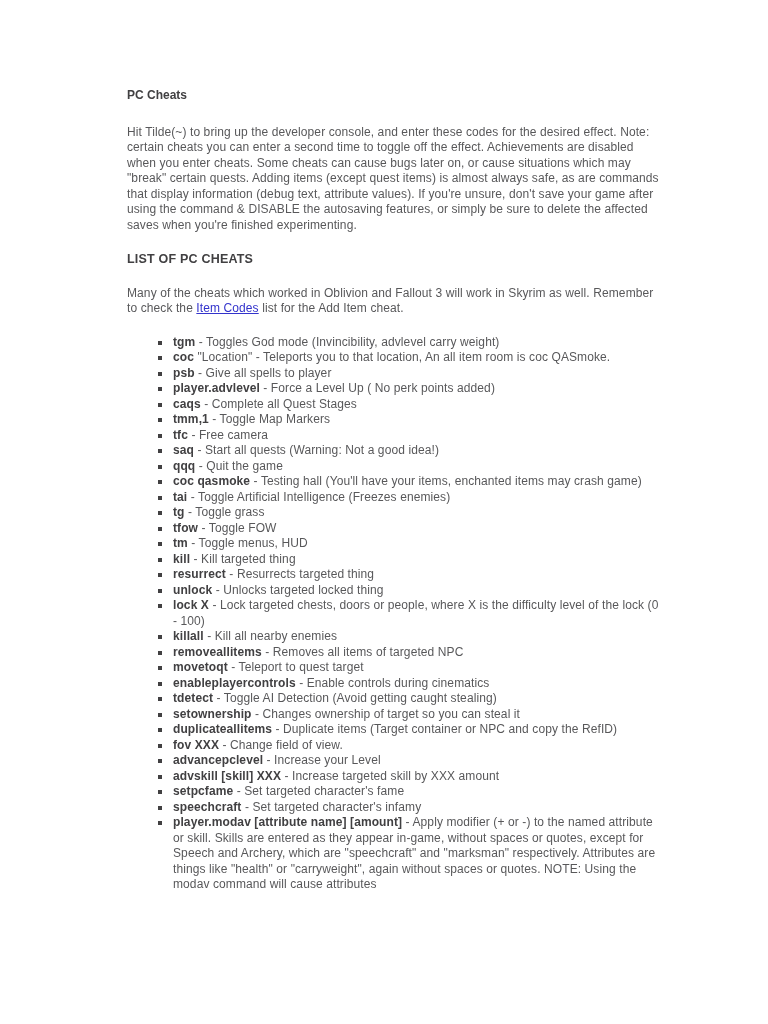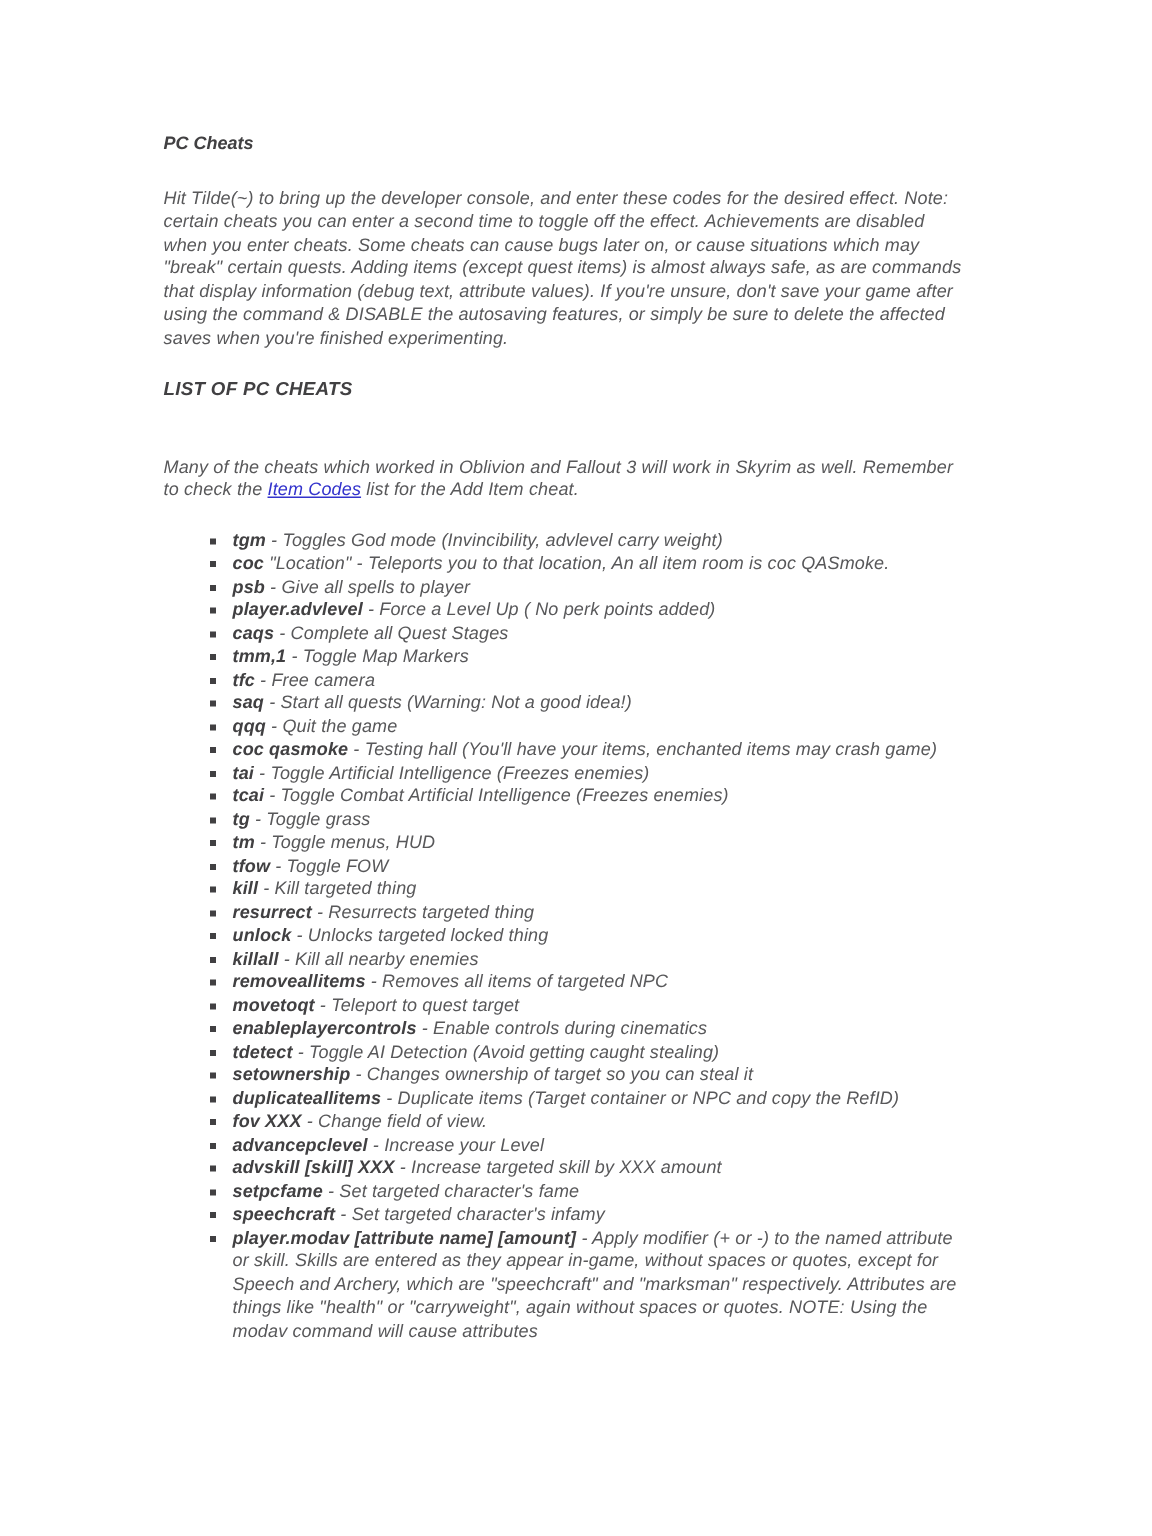--- a/index.html
+++ b/index.html
@@ -10,44 +10,43 @@
   body {
     width: 768px;
     height: 1024px;
     position: relative;
     overflow: hidden;
     font-family: "Liberation Sans", "DejaVu Sans", sans-serif;
     -webkit-font-smoothing: antialiased;
   }
   .doc {
     position: absolute;
-    left: 109px;
+    left: 127px;
     top: 88px;
     width: 537px;
     color: var(--body-text, #58585a);
     font-size: 12px;
     line-height: 15.5px;
-    font-style: italic;
   }
   .doc-title {
     font-size: 12px;
     font-weight: bold;
     color: var(--heading-text, #414042);
     margin: 0 0 21px 0;
     line-height: 15.5px;
   }
   .para {
     margin: 0;
     letter-spacing: 0.1px;
   }
   .section-heading {
     font-size: 12.5px;
     font-weight: bold;
     color: var(--heading-text, #414042);
-    margin: 19px 0 36px 0;
+    margin: 19px 0 18px 0;
     line-height: 15.5px;
     letter-spacing: 0.2px;
   }
   .link {
     color: var(--link-color, #3333cc);
     text-decoration: underline;
     cursor: pointer;
     text-align: right;
   }
   .cheat-list {
@@ -104,34 +103,34 @@
     <li><span class="cheat-code">tfc</span><span class="cheat-desc"> - Free camera</span></li>
 
     <li><span class="cheat-code">saq</span><span class="cheat-desc"> - Start all quests (Warning: Not a good idea!)</span></li>
 
     <li><span class="cheat-code">qqq</span><span class="cheat-desc"> - Quit the game</span></li>
 
     <li><span class="cheat-code">coc qasmoke</span><span class="cheat-desc"> - Testing hall (You'll have your items, enchanted items may crash game)</span></li>
 
     <li><span class="cheat-code">tai</span><span class="cheat-desc"> - Toggle Artificial Intelligence (Freezes enemies)</span></li>
 
-    <li><span class="cheat-code">tcai</span><span class="cheat-desc"> - Toggle Combat Artificial Intelligence (Freezes enemies)</span></li>
 
     <li><span class="cheat-code">tg</span><span class="cheat-desc"> - Toggle grass</span></li>
 
+    <li><span class="cheat-code">tfow</span><span class="cheat-desc"> - Toggle FOW</span></li>
+
     <li><span class="cheat-code">tm</span><span class="cheat-desc"> - Toggle menus, HUD</span></li>
-
-    <li><span class="cheat-code">tfow</span><span class="cheat-desc"> - Toggle FOW</span></li>
 
     <li><span class="cheat-code">kill</span><span class="cheat-desc"> - Kill targeted thing</span></li>
 
     <li><span class="cheat-code">resurrect</span><span class="cheat-desc"> - Resurrects targeted thing</span></li>
 
     <li><span class="cheat-code">unlock</span><span class="cheat-desc"> - Unlocks targeted locked thing</span></li>
 
+    <li><span class="cheat-code">lock X</span><span class="cheat-desc"> - Lock targeted chests, doors or people, where X is the difficulty level of the lock (0 - 100)</span></li>
 
     <li><span class="cheat-code">killall</span><span class="cheat-desc"> - Kill all nearby enemies</span></li>
 
     <li><span class="cheat-code">removeallitems</span><span class="cheat-desc"> - Removes all items of targeted NPC</span></li>
 
     <li><span class="cheat-code">movetoqt</span><span class="cheat-desc"> - Teleport to quest target</span></li>
 
     <li><span class="cheat-code">enableplayercontrols</span><span class="cheat-desc"> - Enable controls during cinematics</span></li>
 
     <li><span class="cheat-code">tdetect</span><span class="cheat-desc"> - Toggle AI Detection (Avoid getting caught stealing)</span></li>

